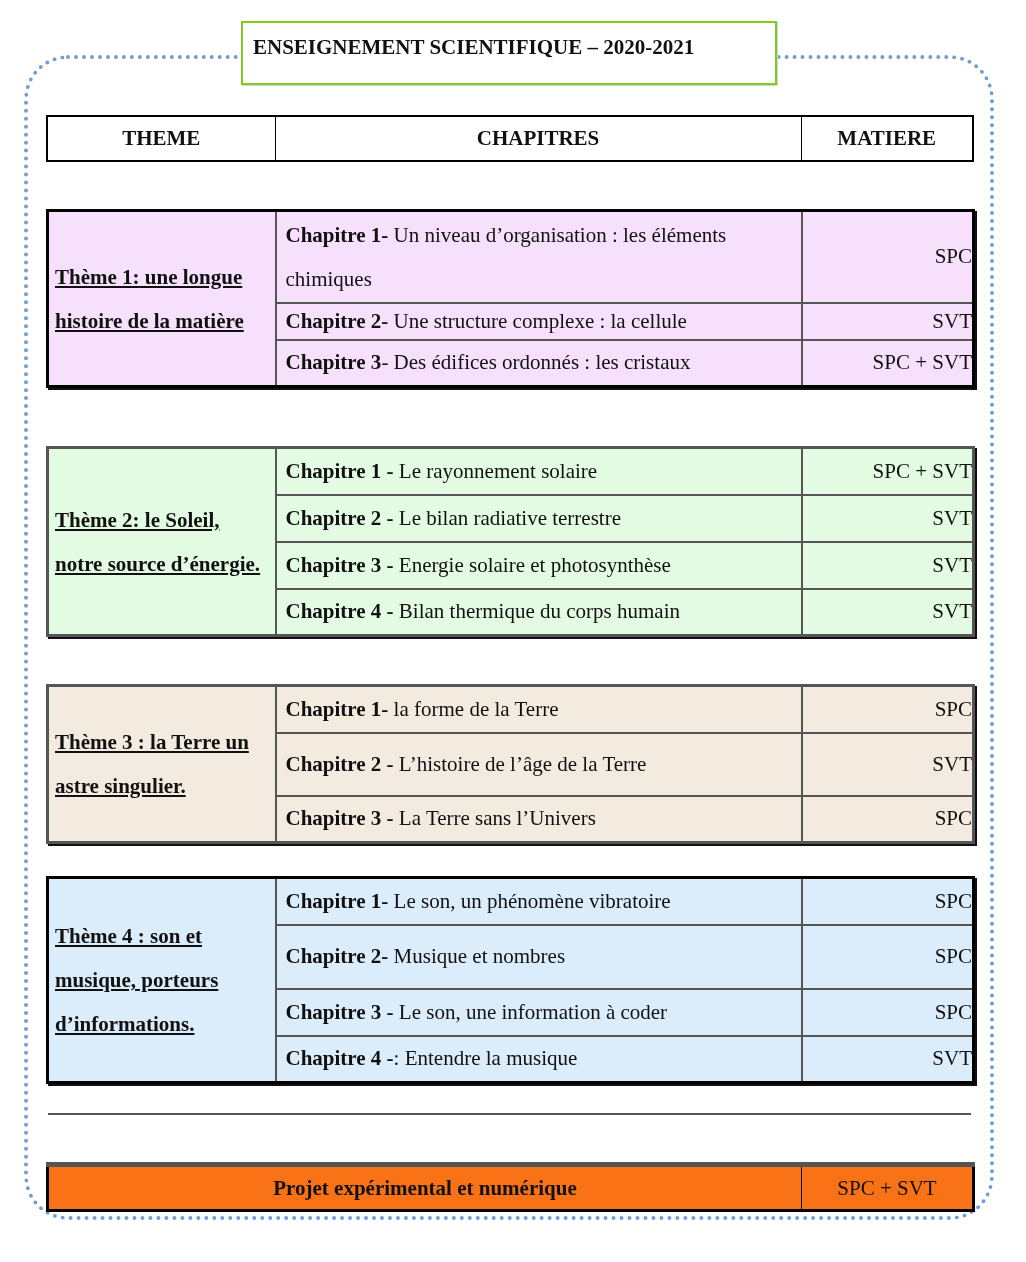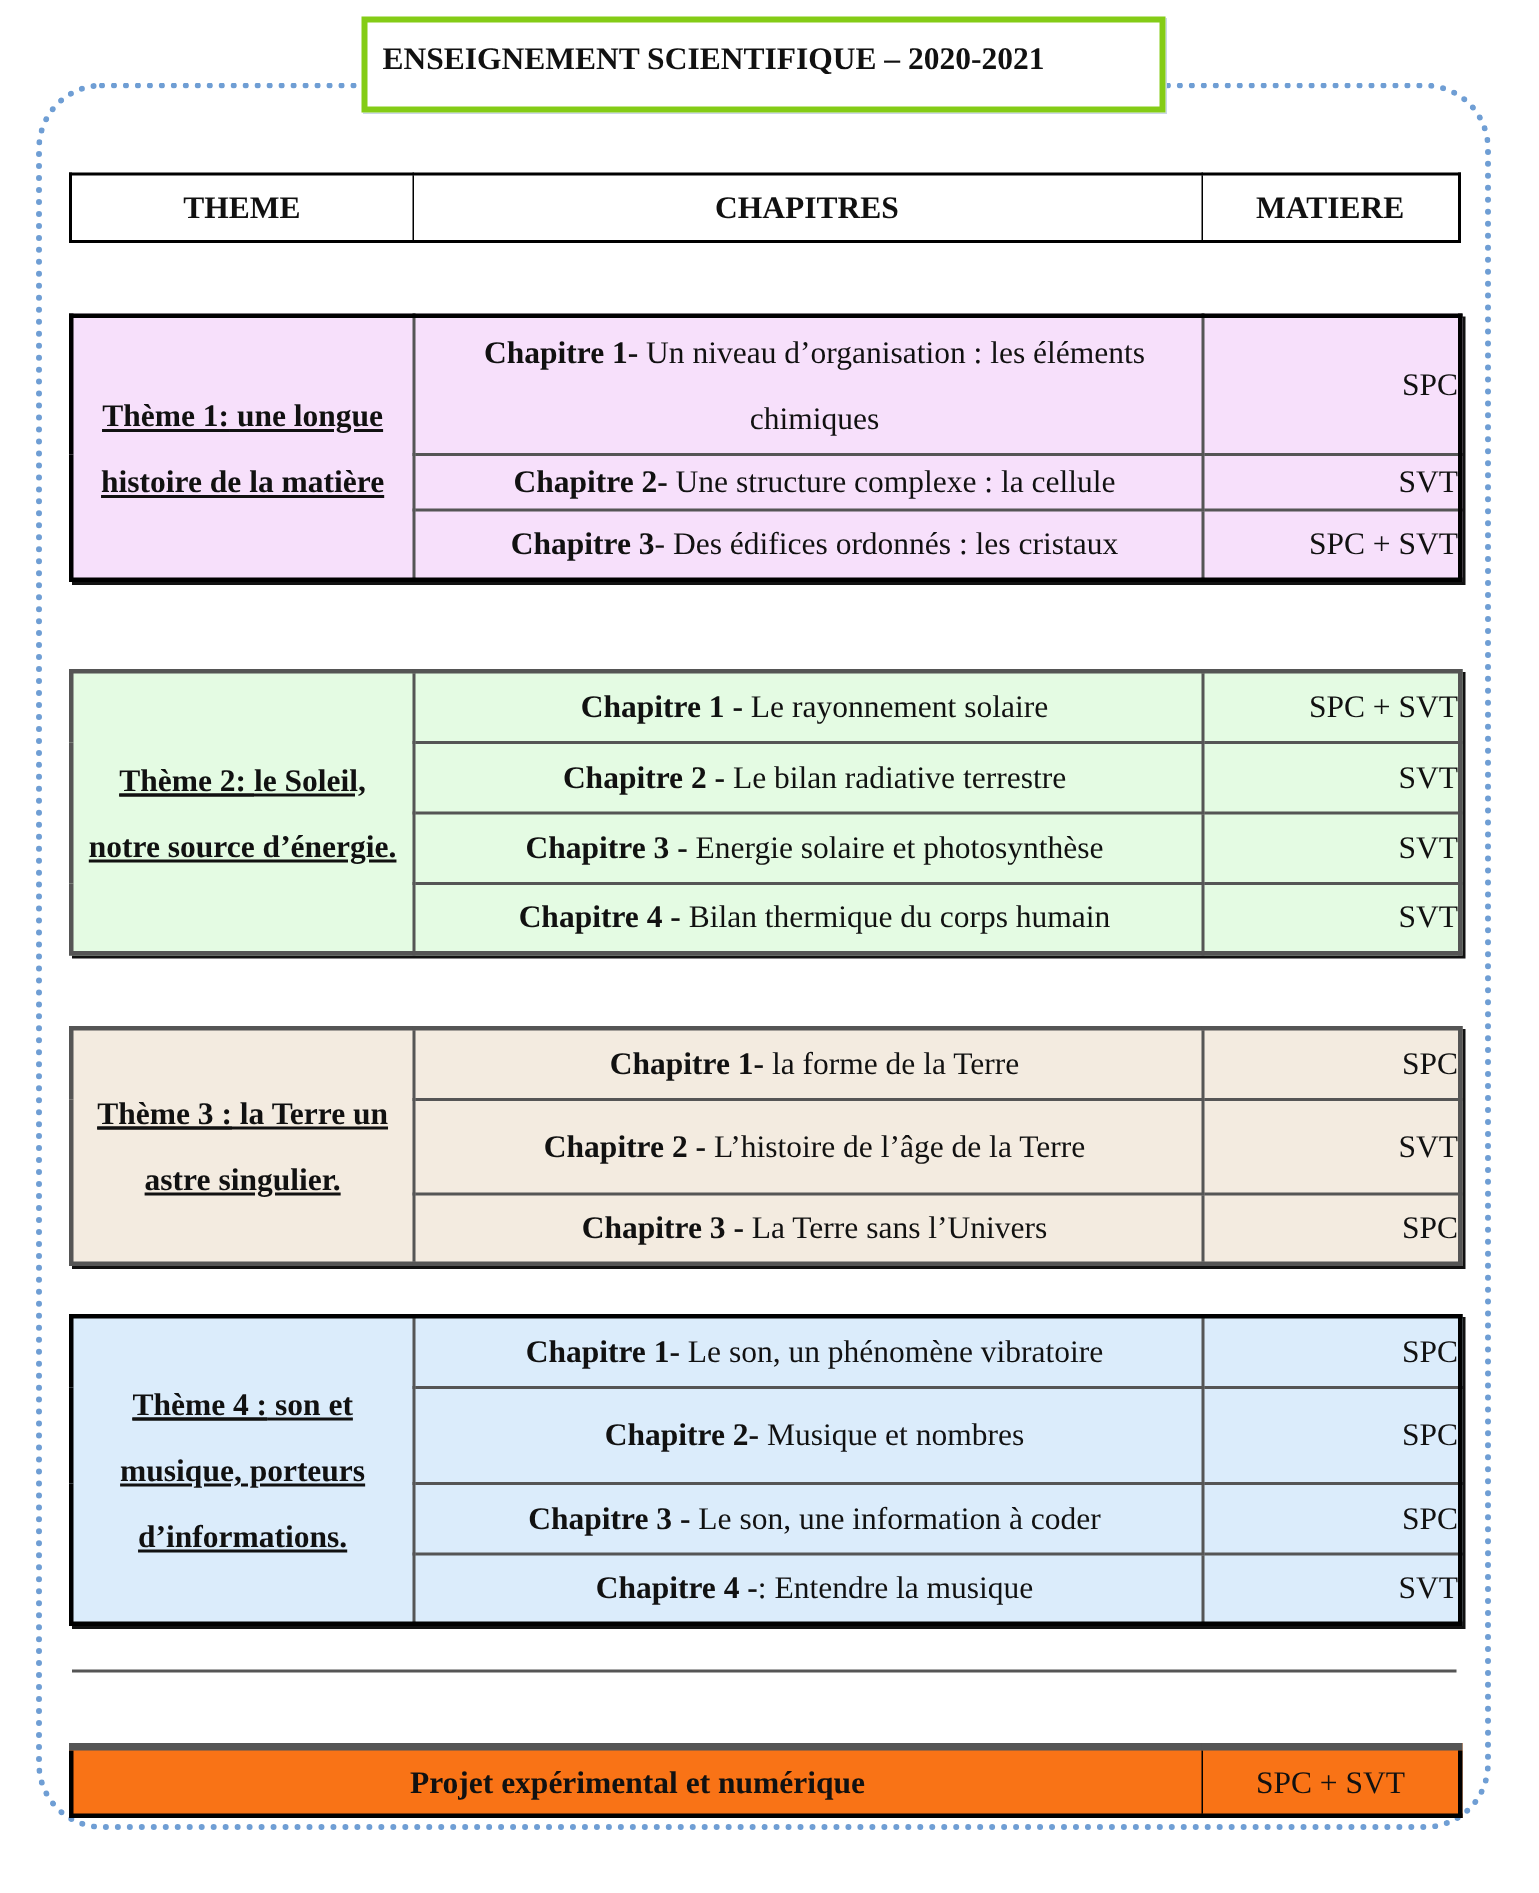--- a/index.html
+++ b/index.html
@@ -2,35 +2,35 @@
 <html><head>
 <meta charset="utf-8">
 <style>
   html, body { margin:0; padding:0; background:#ffffff; }
   body { width:1026px; height:1262px; position:relative; overflow:hidden;
          font-family:"Liberation Serif", "DejaVu Serif", serif; color:#111; }
 
   .frame { position:absolute; left:24px; top:55px; width:970px; height:1165px;
            border:4px dotted #6f9ed4; border-radius:44px; box-sizing:border-box; }
 
-  .title-box { position:absolute; left:241px; top:11px; width:536px; height:64px;
-               background:#fff; border:4px solid #84cc16; box-sizing:border-box;
+  .title-box { position:absolute; left:241px; top:21px; width:536px; height:64px;
+               background:#fff; border:2px solid #84cc16; box-sizing:border-box;
                box-shadow:1px 1px 0 #c9d6e6;padding-left:24px; }
   .title-box span { position:absolute; left:10px; top:12px; font-weight:bold;
                     font-size:21px; letter-spacing:0px; white-space:nowrap; }
 
   table { border-collapse:collapse; position:absolute; table-layout:fixed; }
   td { padding:0; }
 
   .header-table { left:46px; top:115px; width:926px; height:47px; border:2px solid #000; }
   .header-table td { border-right:1px solid #000; text-align:center; font-weight:bold; font-size:21px; }
   .header-table td:last-child { border-right:none; }
 
   .theme-table { left:46px; width:926px; border:3px solid #555; box-shadow:2px 2px 0 #111; }
-  .theme-table td { border:2px solid #555; font-size:21px;text-align:center; }
+  .theme-table td { border:2px solid #555; font-size:21px; }
   .theme-table td.theme { font-weight:bold; line-height:44px; padding:0 6px;text-decoration:underline; }
   .theme-table td.chap { padding-left:9px; white-space:nowrap; }
   .theme-table td.chap.wrap { white-space:normal; line-height:44px; }
   .theme-table td.mat { text-align:right; }
   .u { text-decoration:underline; }
   .b { font-weight:bold; }
 
   #t1 { top:209px; background:#f7e0fb; border-color:#000; }
   #t2 { top:446px; background:#e4fbe3; }
   #t3 { top:684px; background:#f3ebe0; }

